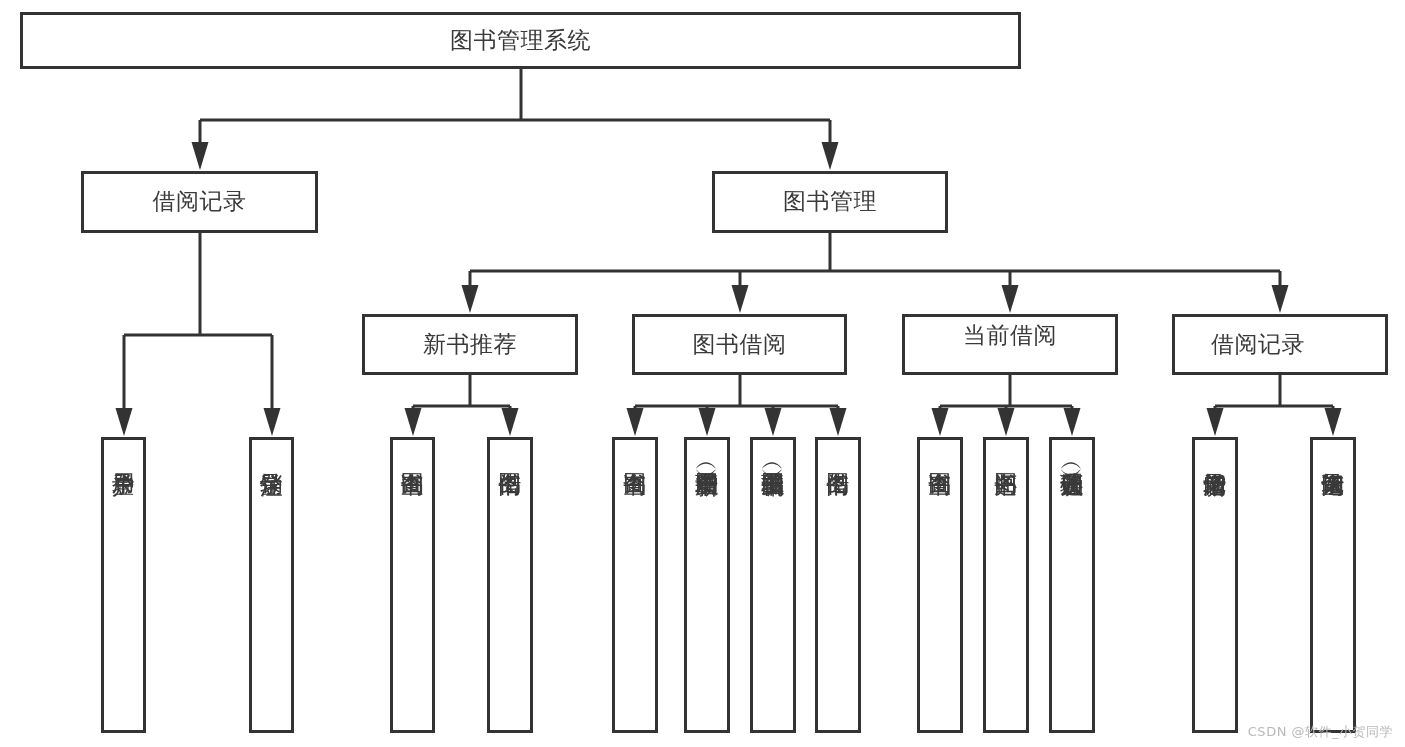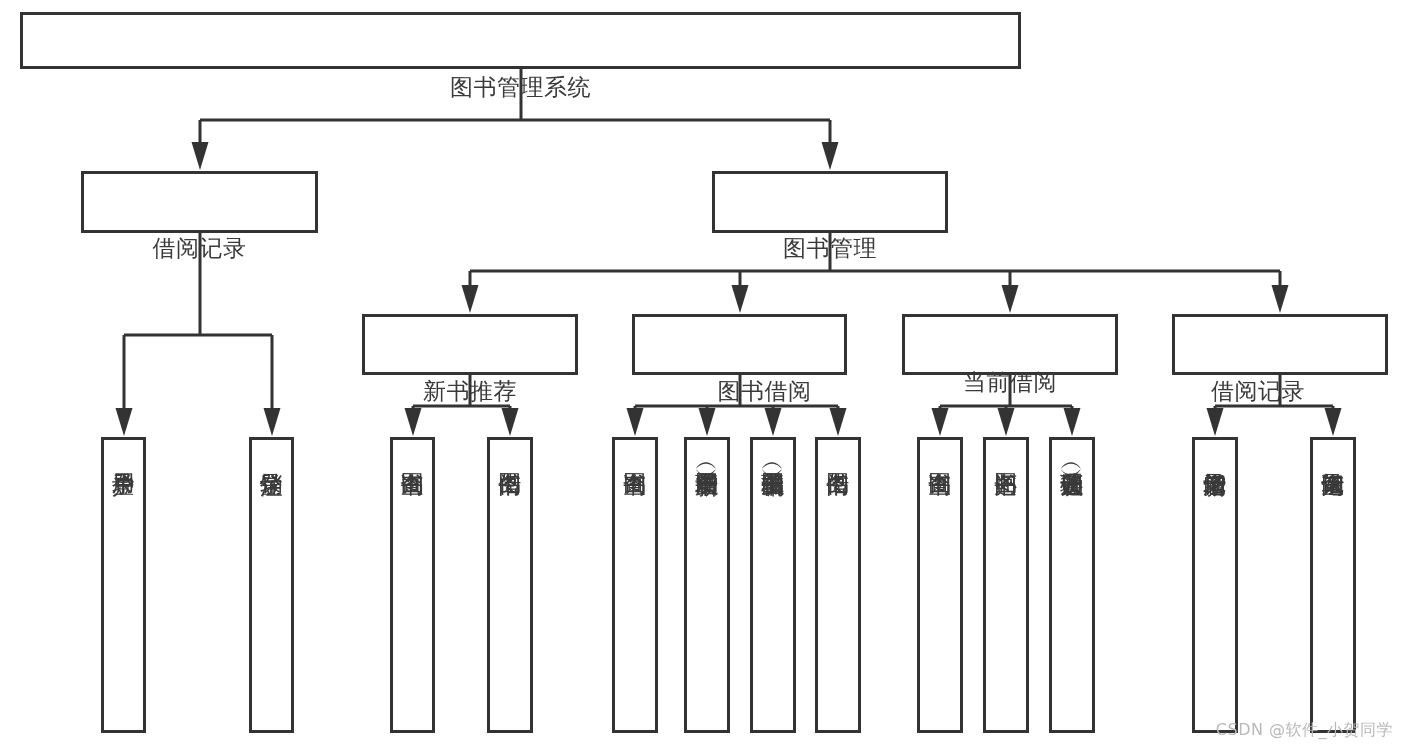--- a/index.html
+++ b/index.html
@@ -46,21 +46,20 @@
     display: flex;
     align-items: center;
     justify-content: center;
     text-align: center;
     color: #3a3a3a;
     font-size: 23px;
     line-height: 1.1;
     letter-spacing: 0.5px;
     white-space: nowrap;
     pointer-events: none;
-    margin-top: 47px;
   }
   .node-label-v {
     position: absolute;
     display: flex;
     align-items: center;
     justify-content: flex-start;
     color: #3a3a3a;
     font-size: 23px;
     line-height: 1.16;
     letter-spacing: 0px;
@@ -71,21 +70,21 @@
     box-sizing: border-box;
   }
   .node-label-v span {
     display: block;
   }
   .watermark {
     position: absolute;
     right: 12px;
     bottom: 6px;
     color: #b9b9b9;
-    font-size: 16px;
+    font-size: 13px;
     letter-spacing: 0.5px;
     white-space: nowrap;
     user-select: none;
   }
 </style>
 </head>
 <body>
 
 <div id="diagram-root">
 
@@ -174,21 +173,21 @@
       </div>
       <div class="node-label-h" style="left: 81px; top: 171px; width: 237px; height: 62px;">
         <span>借阅记录</span>
       </div>
       <div class="node-label-h" style="left: 712px; top: 171px; width: 236px; height: 62px; justify-content: center;">
         <span>图书管理</span>
       </div>
       <div class="node-label-h" style="left: 362px; top: 314px; width: 216px; height: 61px;">
         <span>新书推荐</span>
       </div>
-      <div class="node-label-h" style="left: 632px; top: 314px; width: 215px; height: 61px; padding-left: 25px;">
+      <div class="node-label-h" style="left: 632px; top: 314px; width: 215px; height: 61px;">
         <span>图书借阅</span>
       </div>
       <div class="node-label-h" style="left: 902px; top: 314px; width: 216px; height: 44px;">
         <span>当前借阅</span>
       </div>
       <div class="node-label-h" style="left: 1172px; top: 314px; width: 172px; height: 61px;">
         <span>借阅记录</span>
       </div>
       <div class="node-label-v" style="left: 101px; top: 437px; width: 45px; height: 296px;">
         <span>用户登录</span>

